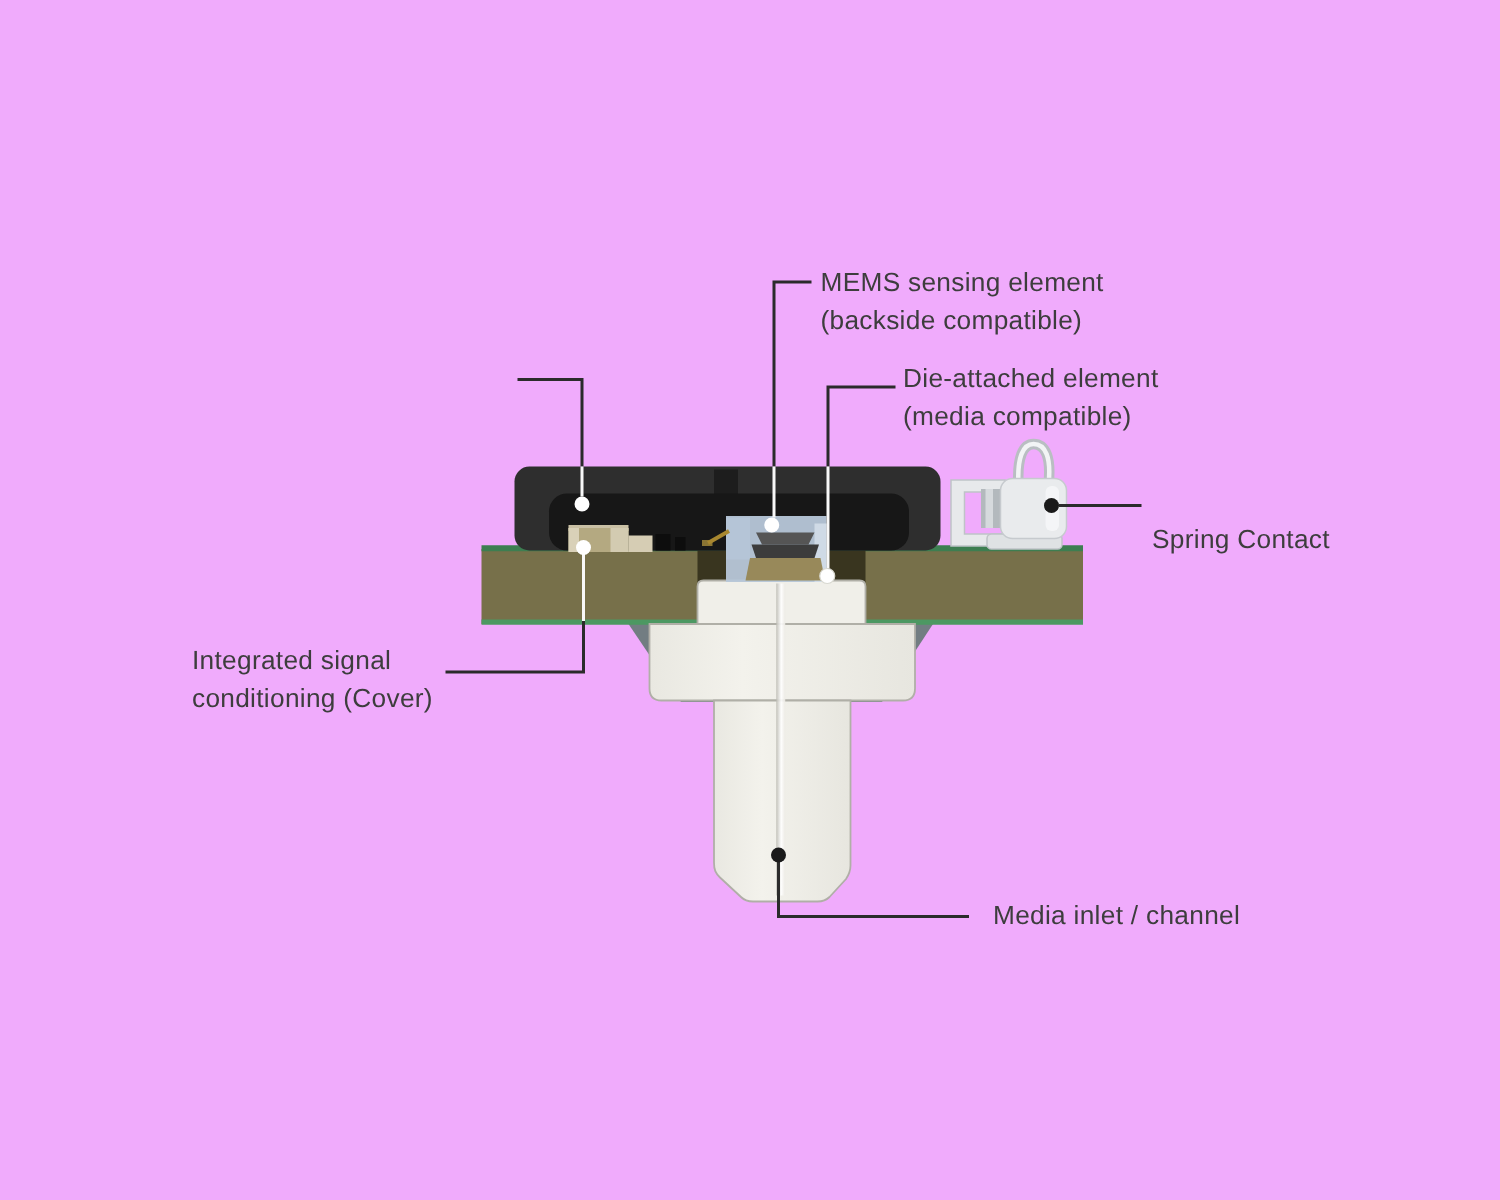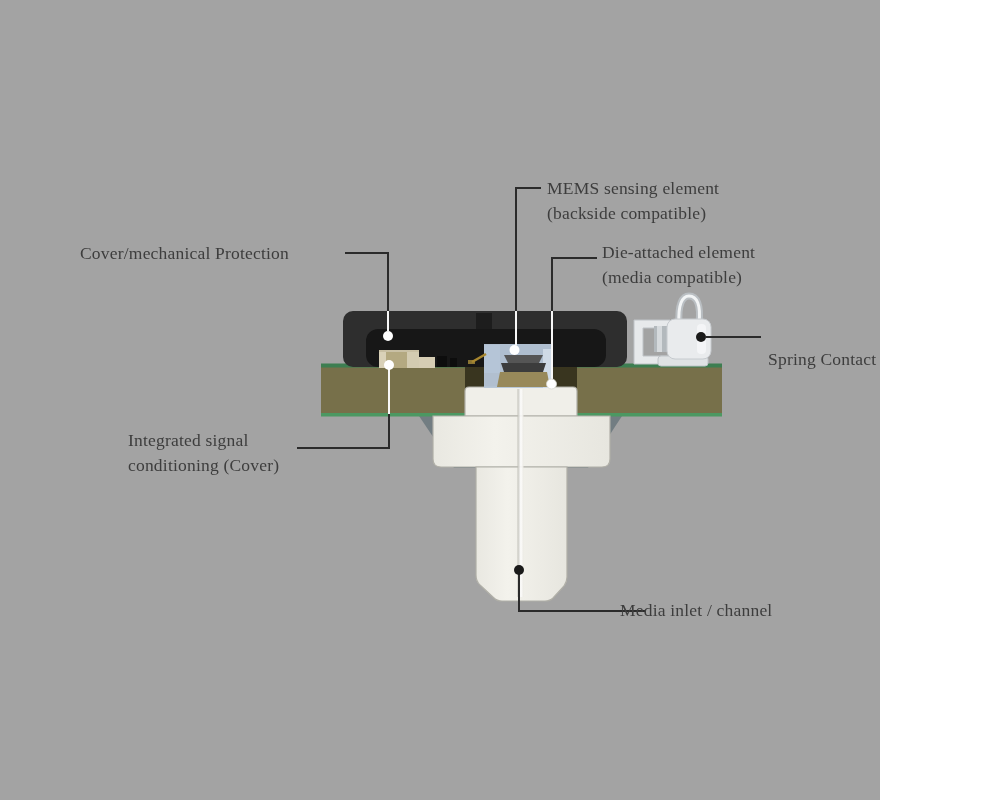--- a/index.html
+++ b/index.html
@@ -1,21 +1,21 @@
 <!DOCTYPE html>
 <html><head>
 <meta charset="utf-8">
 <style>
   html,body{margin:0;padding:0;background:#ffffff;}
   #canvas{
     position:relative;
-    width:880px;height:800px;
-    background:#a3a3a3;
+    width:1000px;height:800px;
+    background:#f0abfc;
     overflow:hidden;
-    font-family:Liberation Serif, serif;
+    font-family:Liberation Sans, sans-serif;
   }
   #diagram-svg{position:absolute;left:0;top:0;}
   .label{
     position:absolute;
     font-size:17.5px;
     line-height:25px;
     color:#3d3d3d;
     white-space:nowrap;
     letter-spacing:0.2px;
   }
@@ -107,35 +107,32 @@
     <circle cx="389" cy="365" r="5" fill="#ffffff"></circle>
     <circle cx="701" cy="337" r="5" fill="#1a1a1a"></circle>
     <circle cx="519" cy="570" r="5" fill="#1a1a1a"></circle>
   </svg>
 
   <div class="label" style="left:547px; top:176px;">
     <span>MEMS sensing element</span>
     <span>(backside compatible)</span>
   </div>
 
-  <div class="label" style="left:80px; top:241px;">
-    <span>Cover/mechanical Protection</span>
-  </div>
 
   <div class="label" style="left:602px; top:240px;">
     <span>Die-attached element</span>
     <span>(media compatible)</span>
   </div>
 
   <div class="label" style="left:768px; top:347px;">
     <span>Spring Contact</span>
   </div>
 
   <div class="label" style="left:128px; top:428px;">
     <span>Integrated signal</span>
     <span>conditioning (Cover)</span>
   </div>
 
-  <div class="label" style="left:620px; top:598px;">
+  <div class="label" style="left:662px; top:598px;">
     <span>Media inlet / channel</span>
   </div>
 
 </div>
 
 </body></html>

